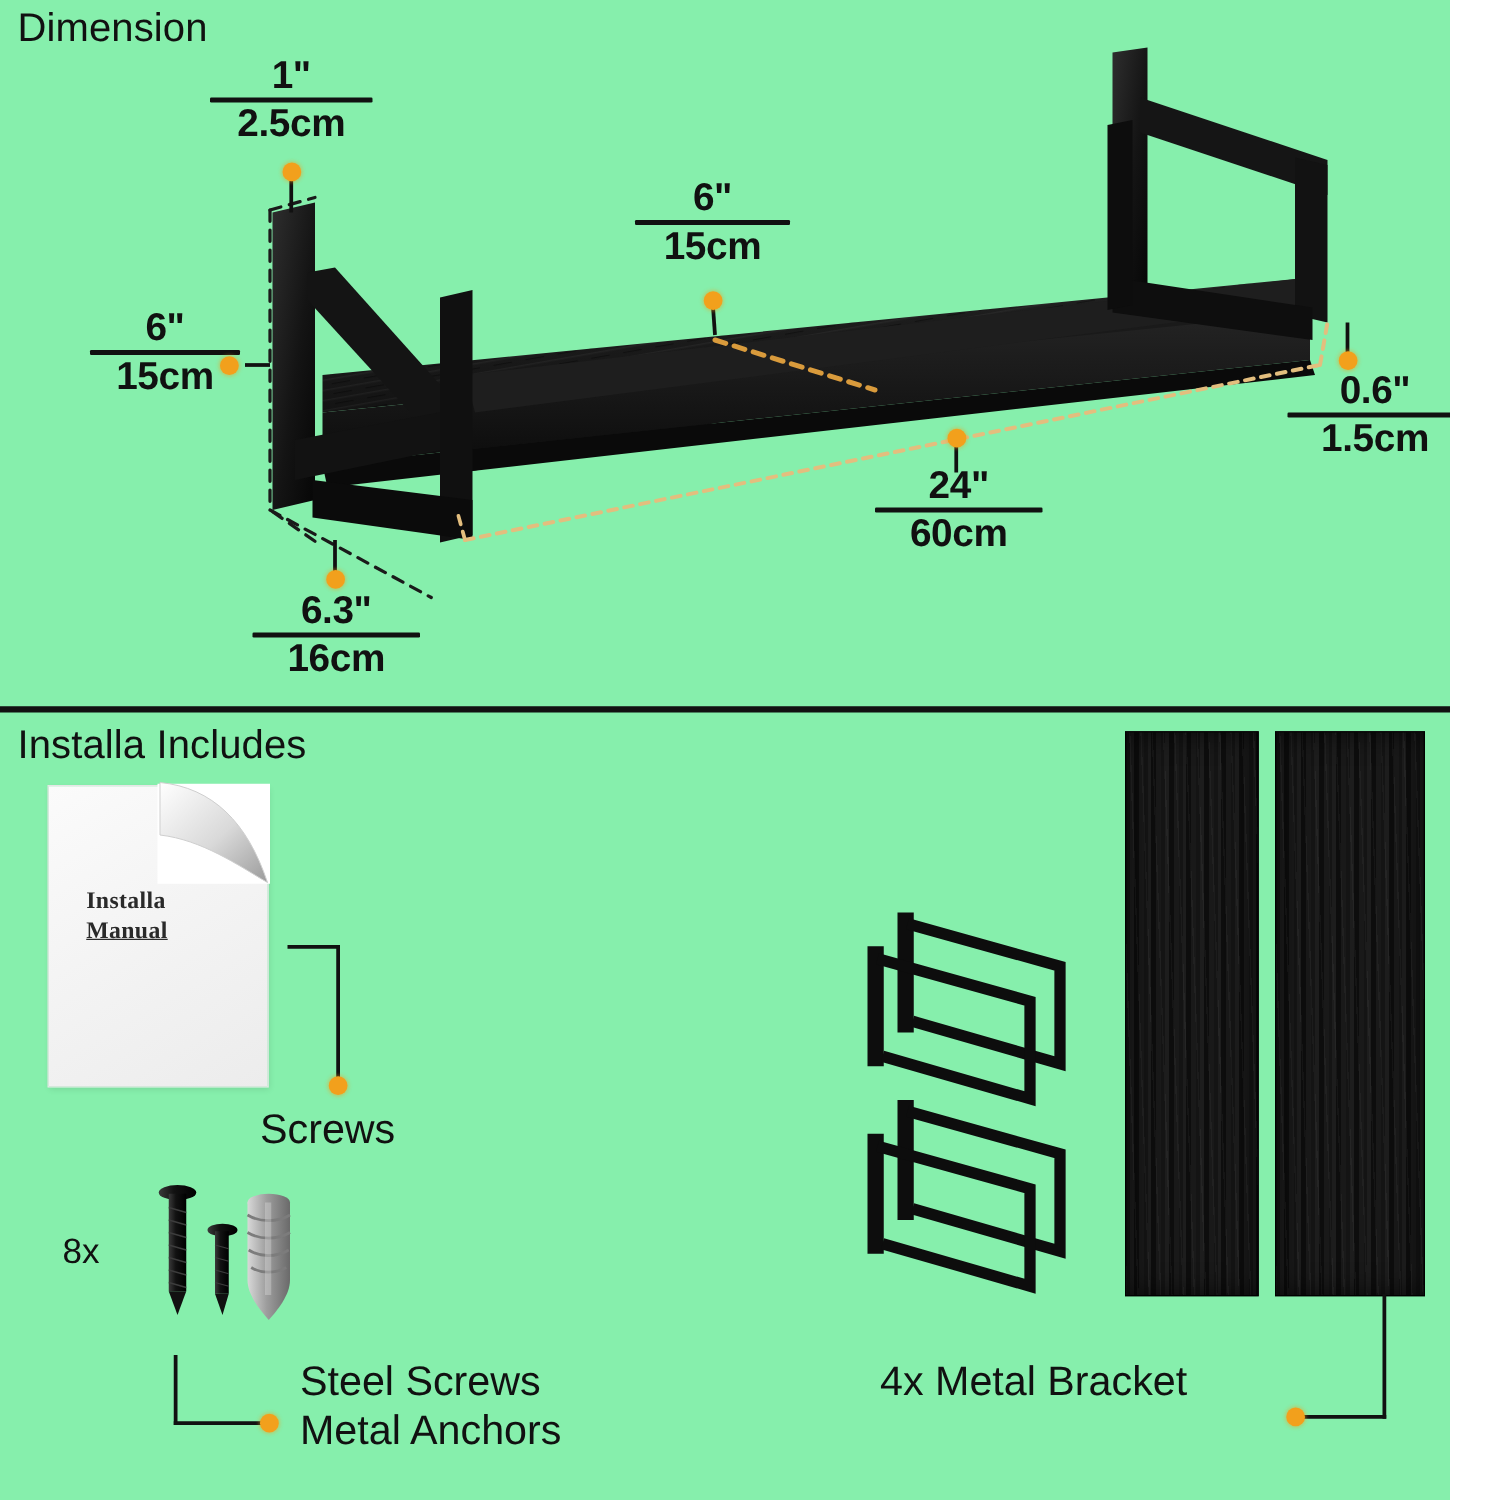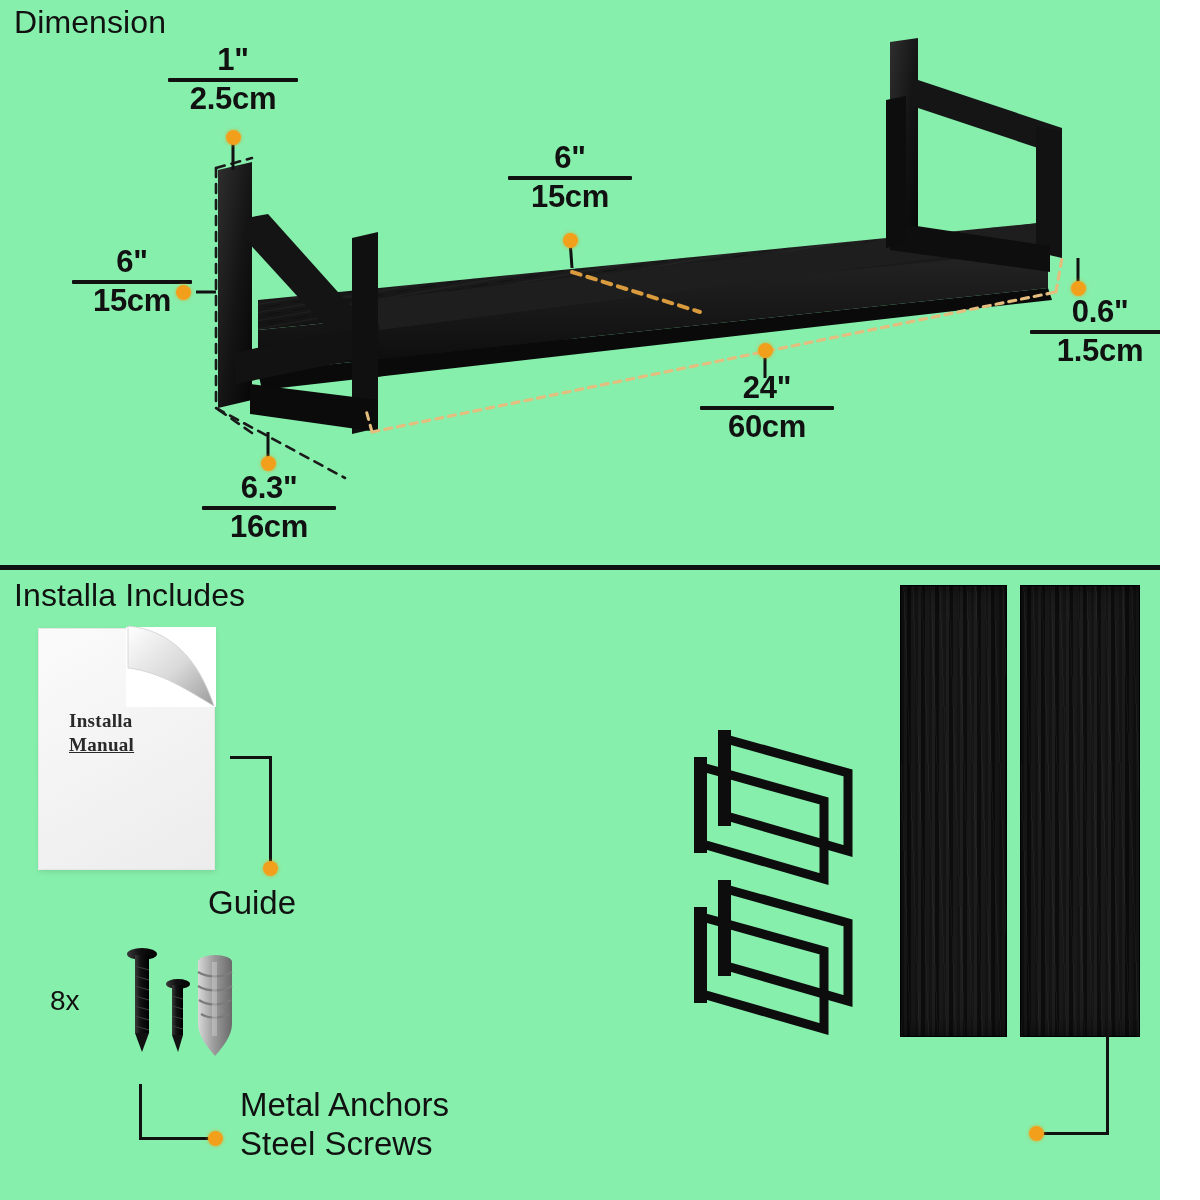--- a/index.html
+++ b/index.html
@@ -281,21 +281,21 @@
         <stop offset="100%" stop-color="#9b9b9b"></stop>
       </linearGradient>
     </defs>
     <path d="M10,6 C52,10 80,38 96,86 C72,72 44,52 10,48 Z" fill="url(#curlG)" stroke="#cfcfcf" stroke-width="0.8"></path>
   </svg>
 
   <div class="stem-h" style="left:230px; top:756px; width:42px;"></div>
   <div class="stem-v" style="left:269px; top:756px; height:110px;"></div>
   <div class="dot" style="left:263px; top:861px;"></div>
   <div class="pkg-label" style="left:208px; top:884px;">
-    <span>Guide</span>
+    <span>Screws</span>
   </div>
 
   <div class="count-label" style="left:50px; top:985px;">
     <span>8x</span>
   </div>
 
   <svg class="svg-layer" style="left:120px; top:940px;" width="130" height="125">
     <defs>
       <linearGradient id="blkScrew" x1="0" y1="0" x2="1" y2="0">
         <stop offset="0%" stop-color="#3a3a3a"></stop>
@@ -347,22 +347,22 @@
       </g>
       <rect x="92" y="22" width="5" height="74" fill="rgba(255,255,255,0.25)"></rect>
     </g>
   </svg>
 
   <div class="stem-v" style="left:139px; top:1084px; height:56px;"></div>
   <div class="stem-h" style="left:139px; top:1137px; width:75px;"></div>
   <div class="dot" style="left:208px; top:1131px;"></div>
 
   <div class="pkg-label" style="left:240px; top:1086px;">
+    <div>Steel Screws</div>
     <div>Metal Anchors</div>
-    <div>Steel Screws</div>
   </div>
 
   <svg class="svg-layer" style="left:700px; top:725px;" width="180" height="300">
     <g fill="none" stroke="#0d0d0d" stroke-width="9" stroke-linejoin="miter">
 
       <rect x="18" y="5" width="13" height="96" fill="#0d0d0d" stroke="none"></rect>
       <path d="M26,14 L148,48 L148,126 L30,92"></path>
 
       <rect x="-6" y="32" width="13" height="96" fill="#0d0d0d" stroke="none"></rect>
       <path d="M2,42 L124,76 L124,154 L6,120"></path>
@@ -376,15 +376,16 @@
   </svg>
 
   <div class="board" style="left:900px; top:585px; width:105px; height:450px;"></div>
   <div class="board" style="left:1020px; top:585px; width:118px; height:450px;"></div>
 
   <div class="stem-v" style="left:1106px; top:1035px; height:100px;"></div>
   <div class="stem-h" style="left:1040px; top:1132px; width:69px;"></div>
   <div class="dot" style="left:1029px; top:1126px;"></div>
 
   <div class="pkg-label" style="left:704px; top:1086px;">
+    <div>4x Metal Bracket</div>
   </div>
 
 </div>
 
 </body></html>

